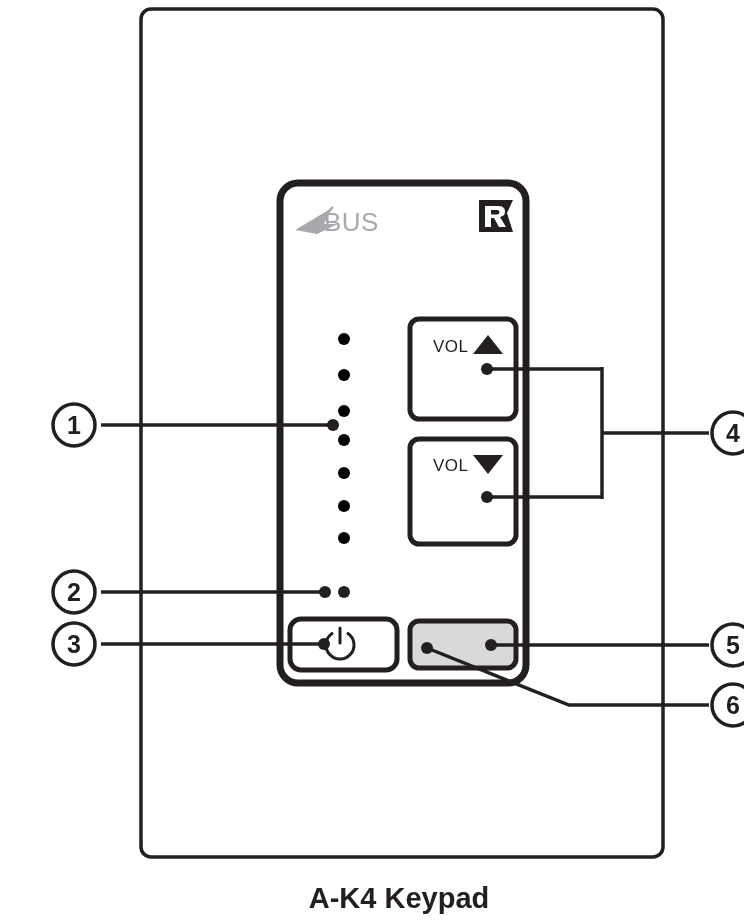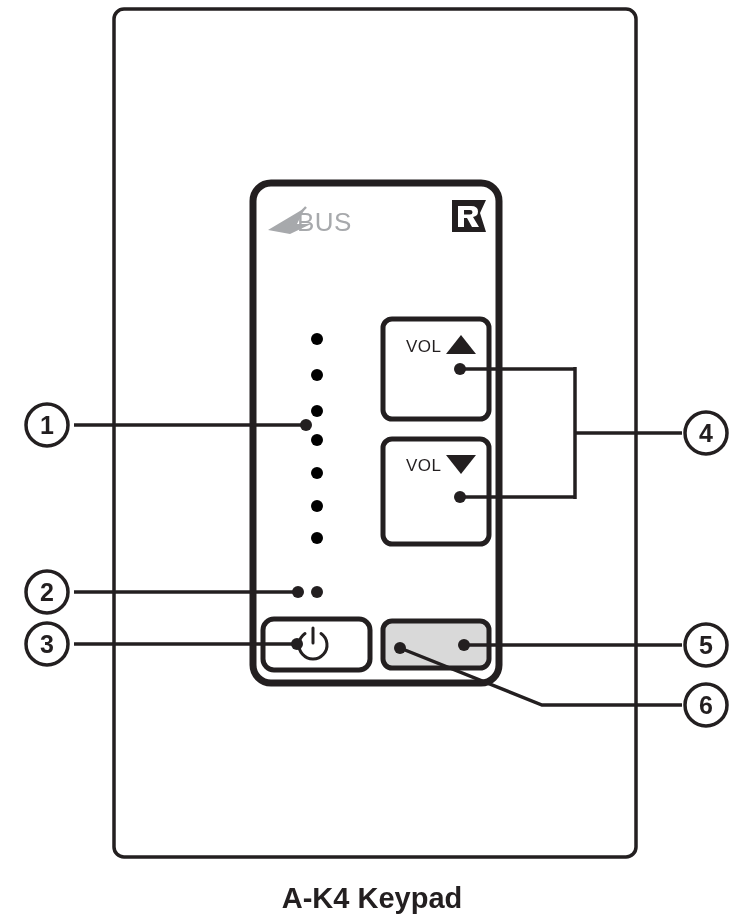--- a/index.html
+++ b/index.html
@@ -10,20 +10,21 @@
   body {
     width: 744px;
     height: 924px;
     font-family: "Liberation Sans", sans-serif;
     overflow: hidden;
   }
   #diagram-root {
     position: relative;
     width: 702px;
     height: 924px;
+    padding-left: 27px;
   }
   svg#figure {
     display: block;
     width: 744px;
     height: 924px;
   }
   .caption-text {
     font-family: "Liberation Sans", sans-serif;
     font-weight: bold;
     font-size: 29px;

